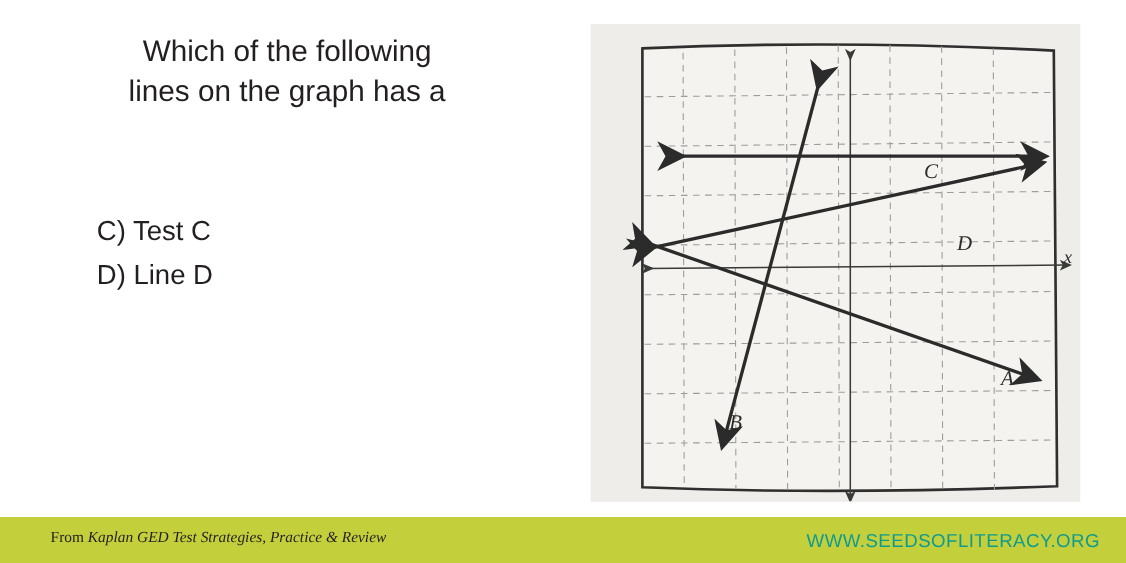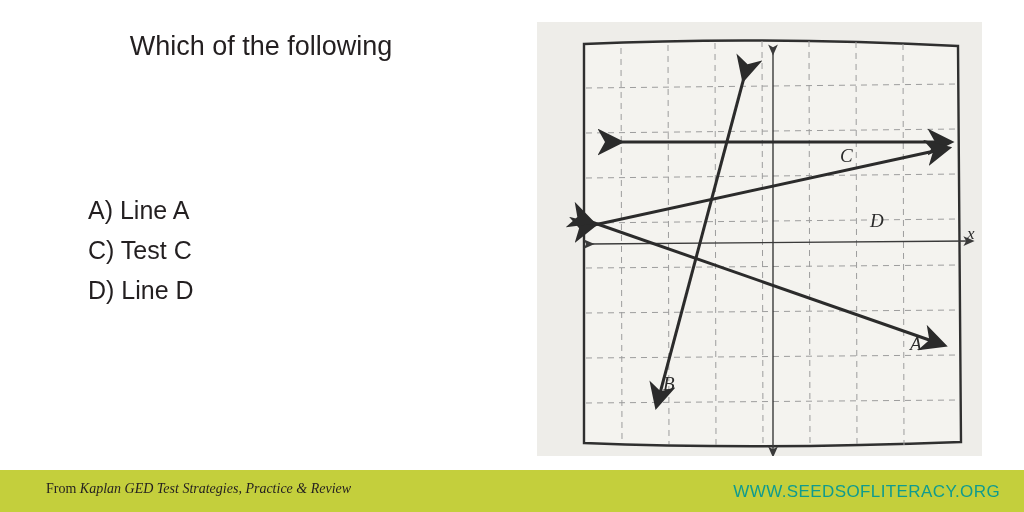--- a/index.html
+++ b/index.html
@@ -102,24 +102,24 @@
     font-weight: 400;
   }
 </style>
 </head>
 <body>
 
 <div class="slide">
 
   <div class="question-block">
     <div class="question-text">Which of the following</div>
+    <div class="question-text">lines on the graph has a</div>
   </div>
 
   <div class="choices">
-    <div class="choice">A) Line A</div>
     <div class="choice">C) Test C</div>
     <div class="choice">D) Line D</div>
   </div>
 
   <div class="photo">
     <div class="photo-inner">
       <svg class="graph-svg" width="445" height="434" viewBox="0 0 445 434">
         <defs>
           <marker id="arrowhead" markerWidth="9" markerHeight="9" refX="4.5" refY="4.5" orient="auto">
             <path d="M0,0 L9,4.5 L0,9 L2.5,4.5 Z" fill="#2b2b2b"></path>

